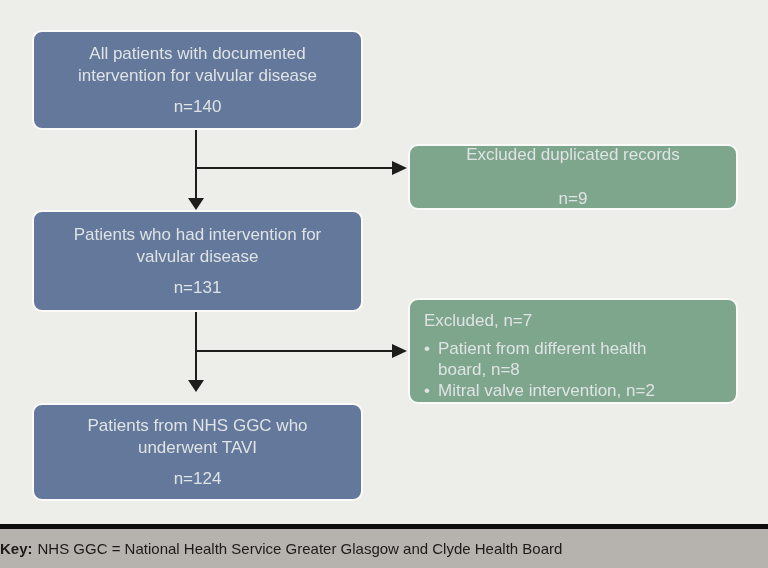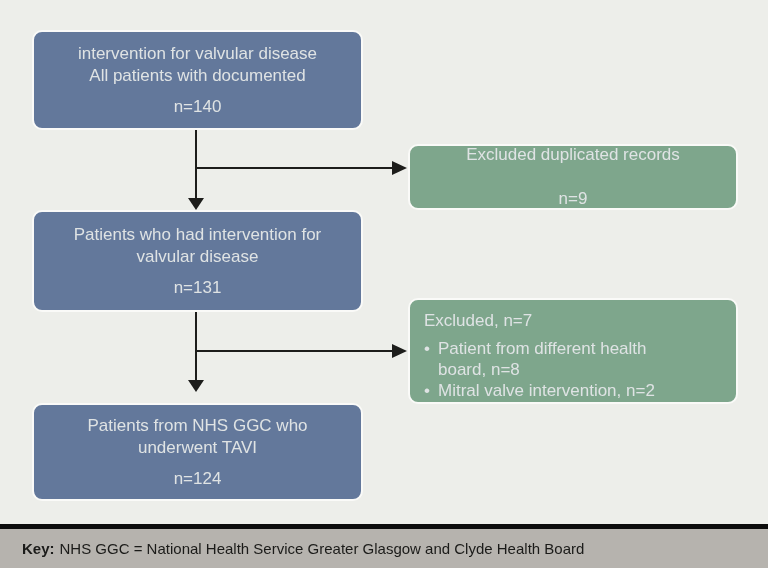--- a/index.html
+++ b/index.html
@@ -55,33 +55,33 @@
   .head-right{position:absolute;width:0;height:0;
     border-top:7px solid transparent;border-bottom:7px solid transparent;
     border-left:15px solid var(--arrow);}
   .head-right.h1{left:392px;top:161px;}
   .head-right.h2{left:392px;top:344px;}
   .rule{position:absolute;left:0;top:524px;width:768px;height:5px;background:#0c0c0c;}
   .keybar{
     position:absolute;left:0;top:529px;width:768px;height:39px;
     background:var(--keybar);color:var(--keytext);
     display:flex;align-items:center;
-    padding-left:22px;box-sizing:border-box;
+    box-sizing:border-box;
     font-size:15px;
   }
   .keybar b{margin-right:5px;}
 </style>
 </head>
 <body>
 
 <div class="canvas">
 
   <div class="node blue centered node-all">
+    <div>All patients with documented</div>
     <div>intervention for valvular disease</div>
-    <div>All patients with documented</div>
     <div class="nval">n=140</div>
   </div>
 
   <div class="node green centered node-dup">
     <div>Excluded duplicated records</div>
     <div class="nval" style="margin-top:22px">n=9</div>
   </div>
 
   <div class="node blue centered node-interv">
     <div>Patients who had intervention for</div>

